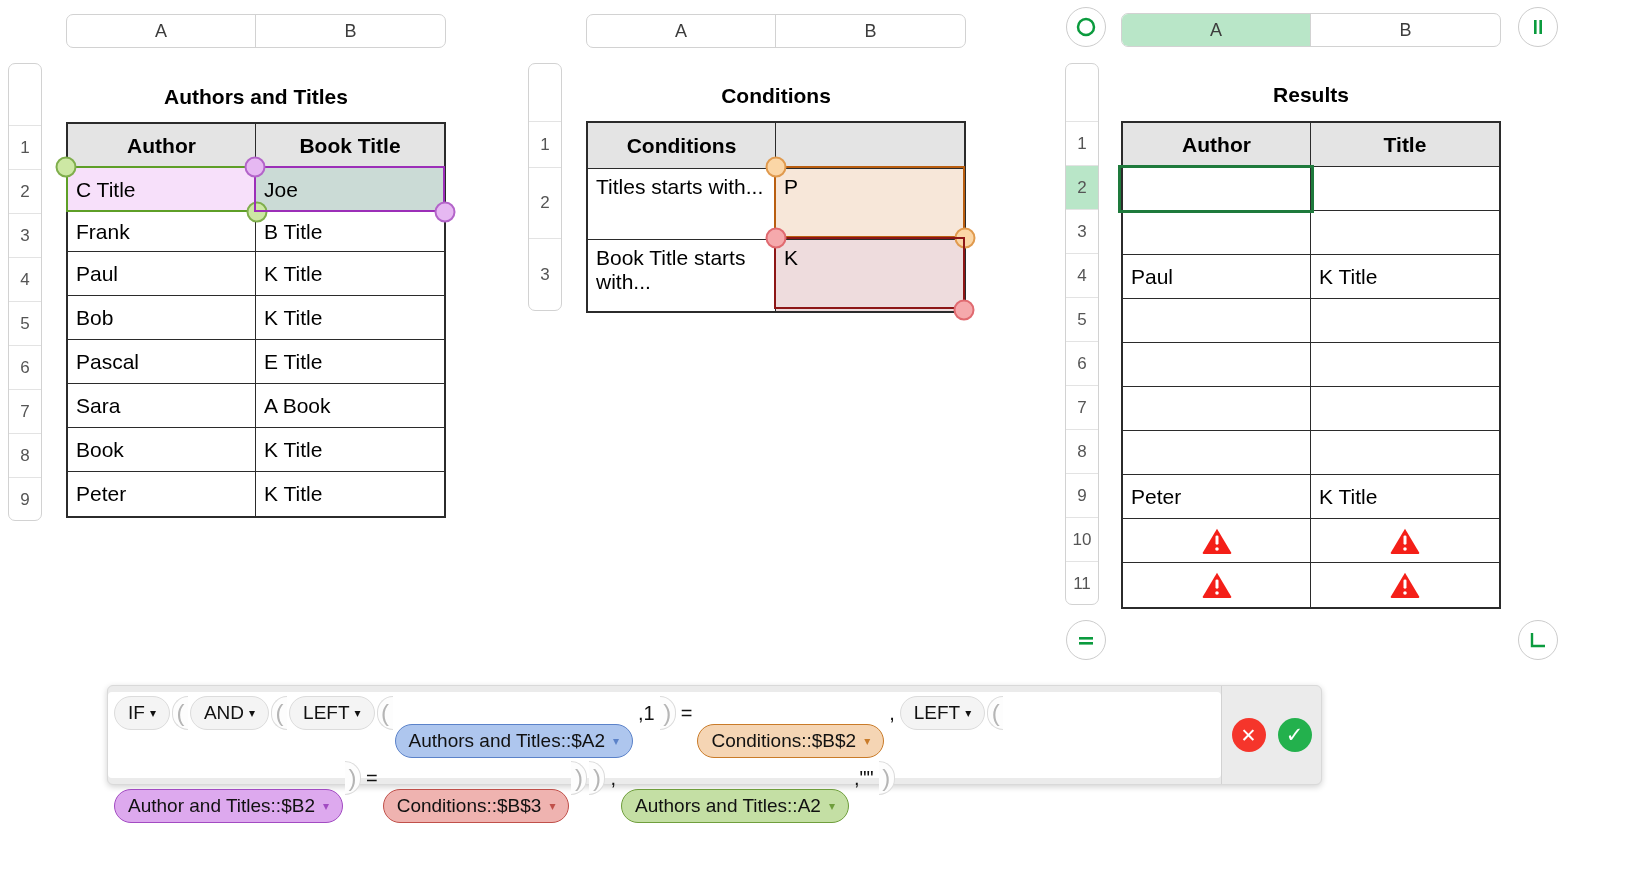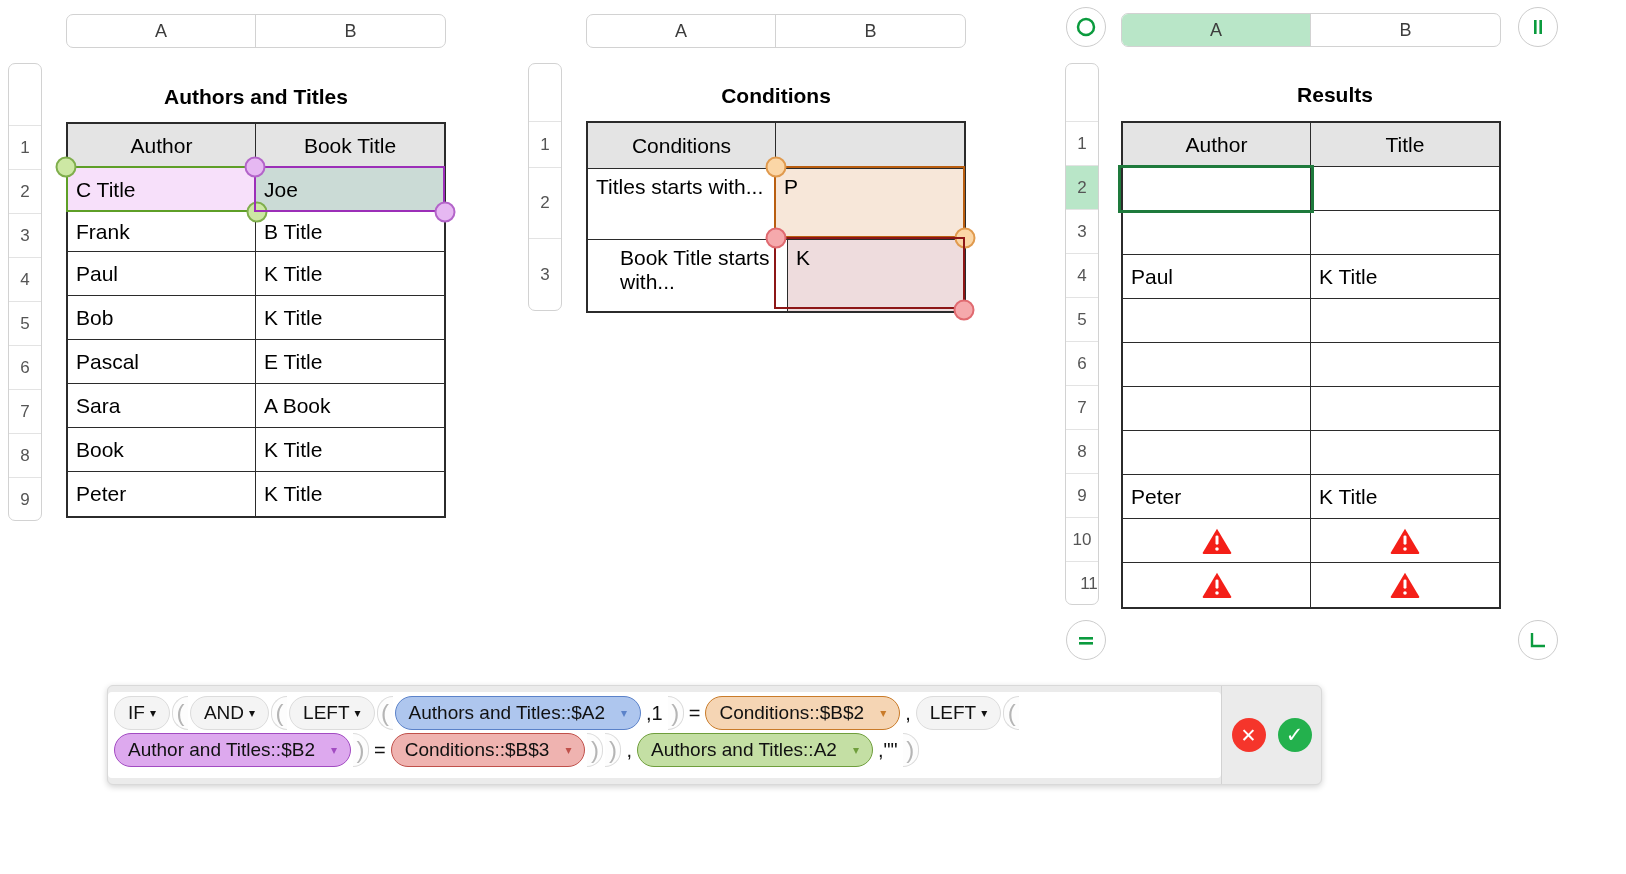--- a/index.html
+++ b/index.html
@@ -66,21 +66,21 @@
     border-right: 1.5px solid #2b2b2b;
     display: flex; align-items: center;
     padding: 0 8px;
     font-size: 21px; color: #000;
     overflow: hidden;
   }
   .grid .c:last-child { border-right: none; }
   .grid .r.hdr .c {
     background: #e4e4e4;
     justify-content: center;
-    font-weight: normal;
+    font-weight: bold;
   }
   .grid .c.wrap { white-space: normal; line-height: 1.12; display: block; padding-top: 6px; }
   .grid .c.ctr { justify-content: center; }
 
   
   .selrect { position: absolute; pointer-events: none; }
   .handle {
     position: absolute; width: 21px; height: 21px; border-radius: 50%;
     transform: translate(-50%, -50%);
   }
@@ -116,21 +116,21 @@
     margin: 6px 0; padding: 4px 6px;
     display: flex; flex-wrap: wrap; align-content: flex-start;
     gap: 3px 2px;
   }
   .tok {
     display: inline-flex; align-items: center; height: 34px;
     border-radius: 17px; padding: 0 13px; font-size: 19px; color: #111;
     white-space: nowrap;
   }
   .tok.fn { background: #f4f4f4; border: 1px solid #dcdcdc; gap: 5px; }
-  .tok.ref { border: 1.5px solid transparent; gap: 16px; }
+  .tok.ref { border: 1.5px solid transparent; gap: 8px; margin-top: 28px; }
   .tok.plain { background: transparent; padding: 0 3px; font-size: 20px; }
   .tok .caret { font-size: 12px; line-height: 1; }
   .paren {
     display: inline-flex; align-items: center; height: 34px; width: 16px;
     justify-content: center; font-size: 24px; color: #b5b5b5;
     border: 1px solid #dcdcdc; border-radius: 17px;
     background: #fdfdfd;
   }
   .paren.open { border-right: none; border-radius: 17px 0 0 17px; }
   .paren.close { border-left: none; border-radius: 0 17px 17px 0; }
@@ -229,21 +229,21 @@
   <div class="grid" style="left:586px; top:121px; width:380px;">
     <div class="r hdr" style="height:46px;">
       <div class="c" style="width:190px;">Conditions</div>
       <div class="c" style="width:190px;"></div>
     </div>
     <div class="r" style="height:71px;">
       <div class="c wrap" style="width:190px;">Titles starts with...</div>
       <div class="c wrap" style="width:190px;background:#f7e7d9;">P</div>
     </div>
     <div class="r" style="height:71px;">
-      <div class="c wrap" style="width:190px;margin-left:24px;">Book Title starts with...</div>
+      <div class="c wrap" style="width:190px;">Book Title starts with...</div>
       <div class="c wrap" style="width:190px;background:#eedcdd;">K</div>
     </div>
   </div>
 
   <div class="selrect" style="left:774px; top:166px; width:191px; height:72px; border:2px solid #b95e10;"></div>
   <div class="handle" style="left:776px; top:167px; background:#fbd6a6; border:2px solid #e09a4e;"></div>
   <div class="handle" style="left:965px; top:238px; background:#fbd6a6; border:2px solid #e09a4e;"></div>
 
   <div class="selrect" style="left:774px; top:237px; width:191px; height:72px; border:2px solid #8d1616;"></div>
   <div class="handle" style="left:776px; top:238px; background:#f5a9ac; border:2px solid #e06a70;"></div>
@@ -272,24 +272,24 @@
     <div class="rw" style="height:44px;">1</div>
     <div class="rw sel" style="height:44px;">2</div>
     <div class="rw" style="height:44px;">3</div>
     <div class="rw" style="height:44px;">4</div>
     <div class="rw" style="height:44px;">5</div>
     <div class="rw" style="height:44px;">6</div>
     <div class="rw" style="height:44px;">7</div>
     <div class="rw" style="height:44px;">8</div>
     <div class="rw" style="height:44px;">9</div>
     <div class="rw" style="height:44px;">10</div>
-    <div class="rw" style="height:44px;margin-left:7px;">11</div>
-  </div>
-
-  <div class="tbl-title" style="left:1145px; top:83px; width:380px;">Results</div>
+    <div class="rw" style="height:44px;">11</div>
+  </div>
+
+  <div class="tbl-title" style="left:1121px; top:83px; width:380px;">Results</div>
 
   <div class="grid" style="left:1121px; top:121px; width:380px;">
     <div class="r hdr" style="height:44px;">
       <div class="c" style="width:190px;">Author</div>
       <div class="c" style="width:190px;">Title</div>
     </div>
     <div class="r" style="height:44px;">
       <div class="c" style="width:190px;"></div>
       <div class="c" style="width:190px;"></div>
     </div>

